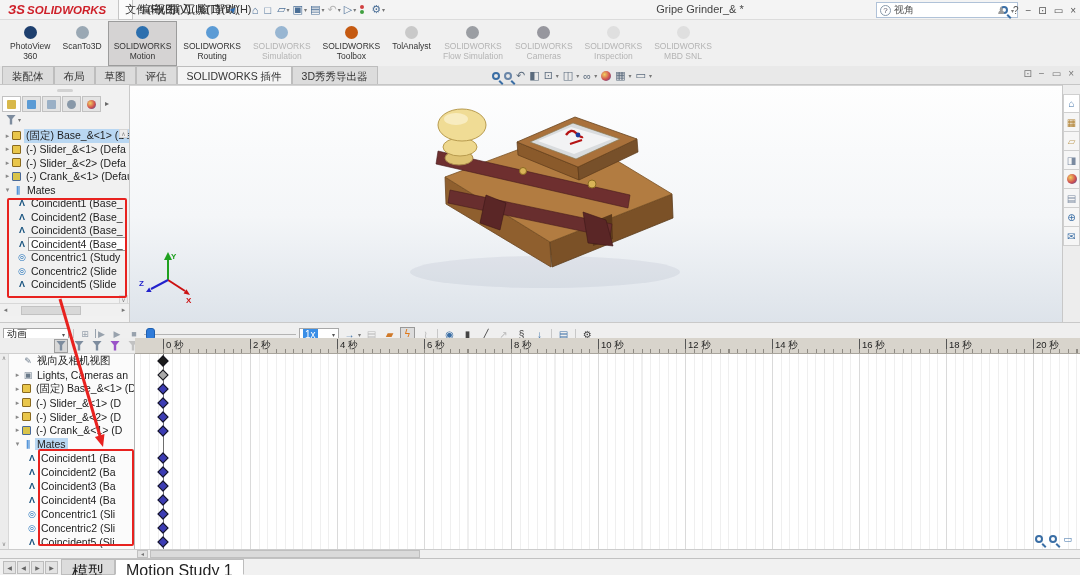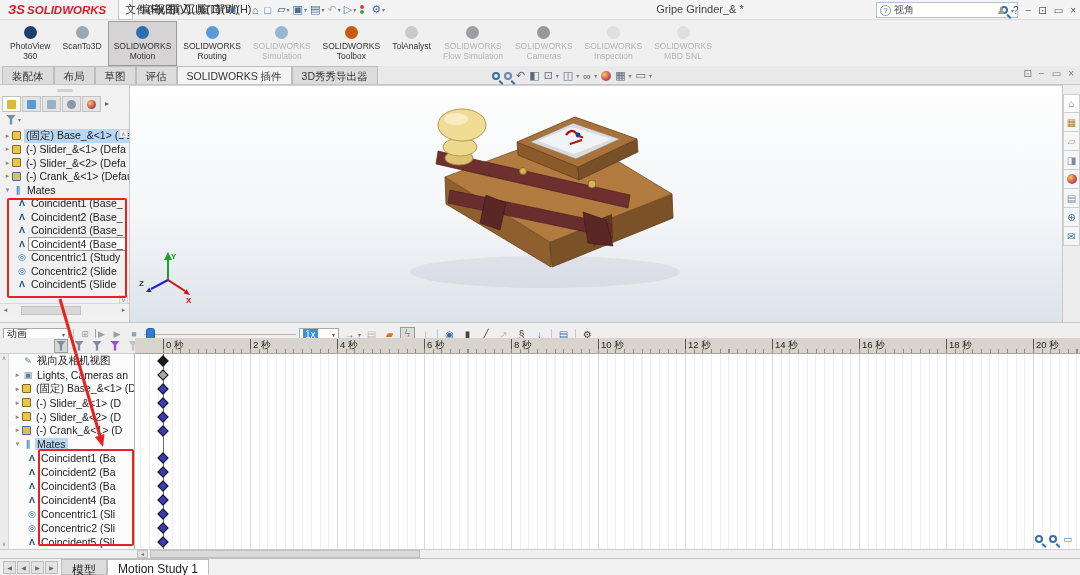--- a/index.html
+++ b/index.html
@@ -138,21 +138,21 @@
 
 .mmsc{position:absolute;top:549px;left:0;width:1080px;height:9px;background:#f0f0f0;border-top:1px solid #cccccc}
 .mmsc .lbtn{position:absolute;left:137px;top:0;width:11px;height:8px;background:#e2e2e2;border:1px solid #c0c0c0;
   font-size:6px;color:#777;line-height:6px;text-align:center}
 .mmsc .thumb{position:absolute;left:150px;top:0;height:8px;width:270px;background:#dadada;border:1px solid #bfbfbf}
 .sbar{position:absolute;top:558px;left:0;width:1080px;height:17px;background:#f1f1f1;border-top:1px solid #c2c2c2;
   display:flex;align-items:flex-end}
 .nav{display:flex;gap:1px;padding:0 3px 1px 3px}
 .nbtn{width:13px;height:13px;background:#e3e3e3;border:1px solid #bcbcbc;font-size:6px;color:#666;
   display:flex;align-items:center;justify-content:center}
-.stab{height:16px;padding:2px 10px 0;font-size:12px;border:1px solid #bdbdbd;background:#dcdcdc;white-space:nowrap}
+.stab{height:16px;padding:2px 10px 0;font-size:16px;border:1px solid #bdbdbd;background:#dcdcdc;white-space:nowrap}
 .stab.active{background:#fff;border-bottom-color:#fff}
 
 .redbox{position:absolute;border:2px solid #e8221f;border-radius:2px;z-index:50;pointer-events:none}
 .rb1{left:7px;top:198px;width:120px;height:100px}
 .rb2{left:38px;top:449px;width:96px;height:97px}
 .arrowsvg{position:absolute;left:0;top:0;z-index:49;pointer-events:none}
 .modelsvg{position:absolute;left:280px;top:8px}
 .triadsvg{position:absolute;left:8px;bottom:18px}
 .triadsvg text{font-size:8px;font-weight:bold}
 </style>

